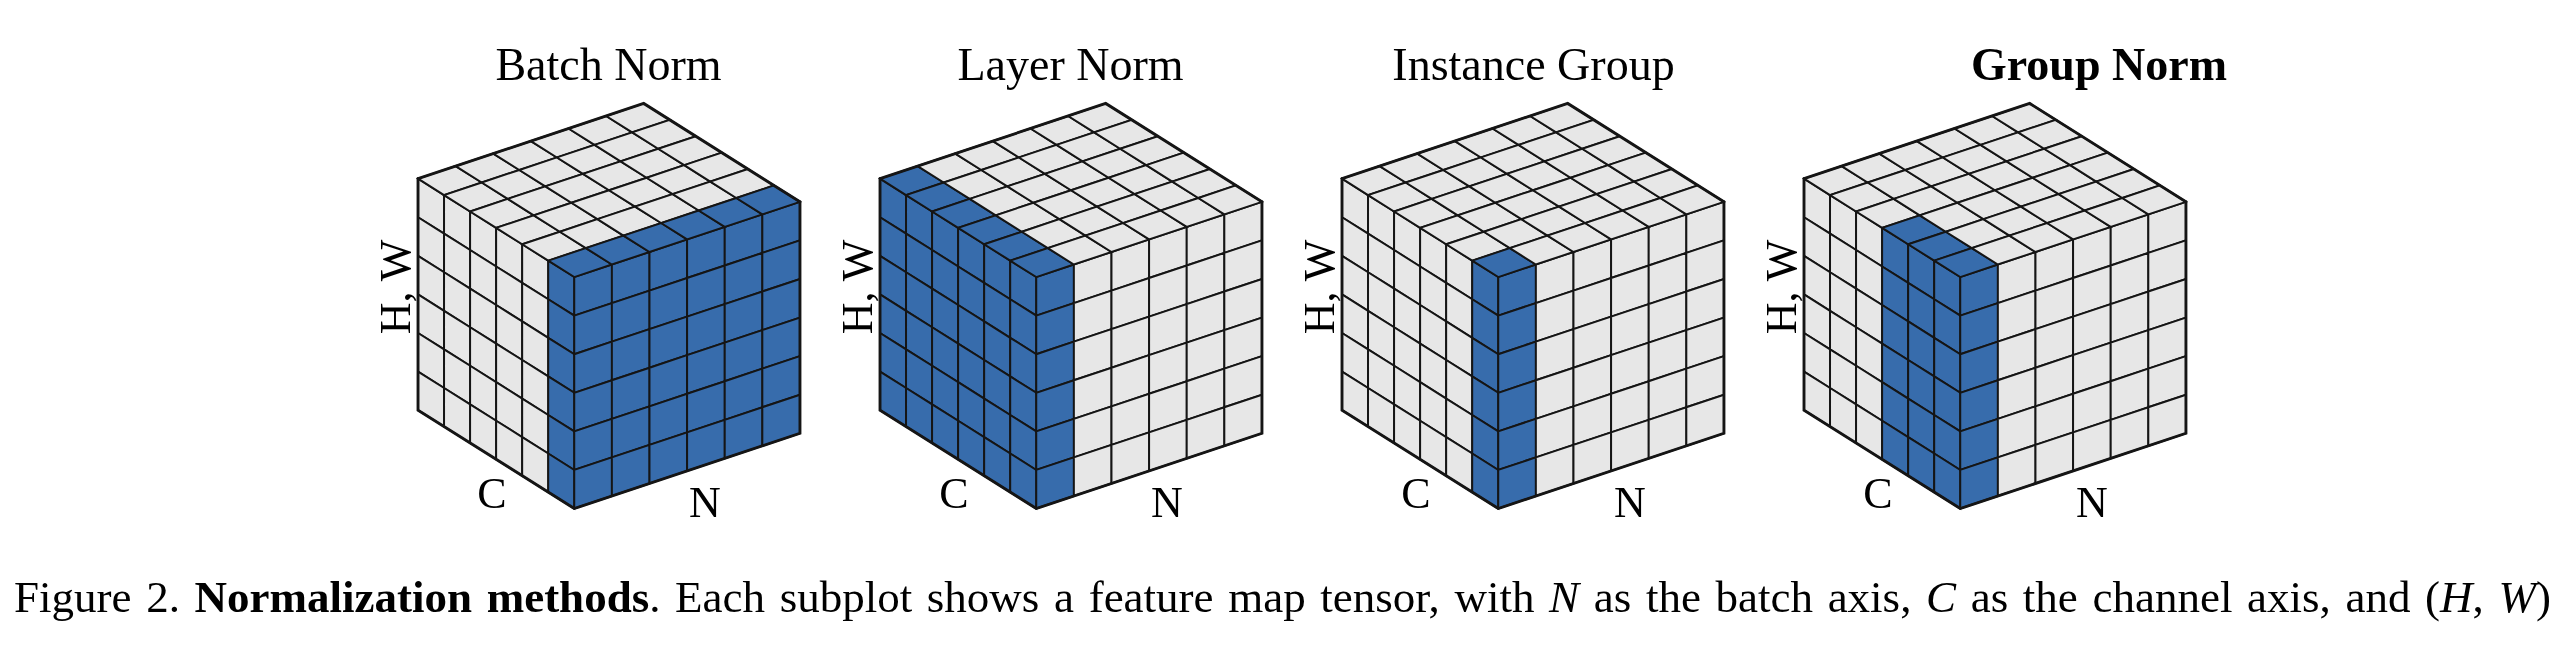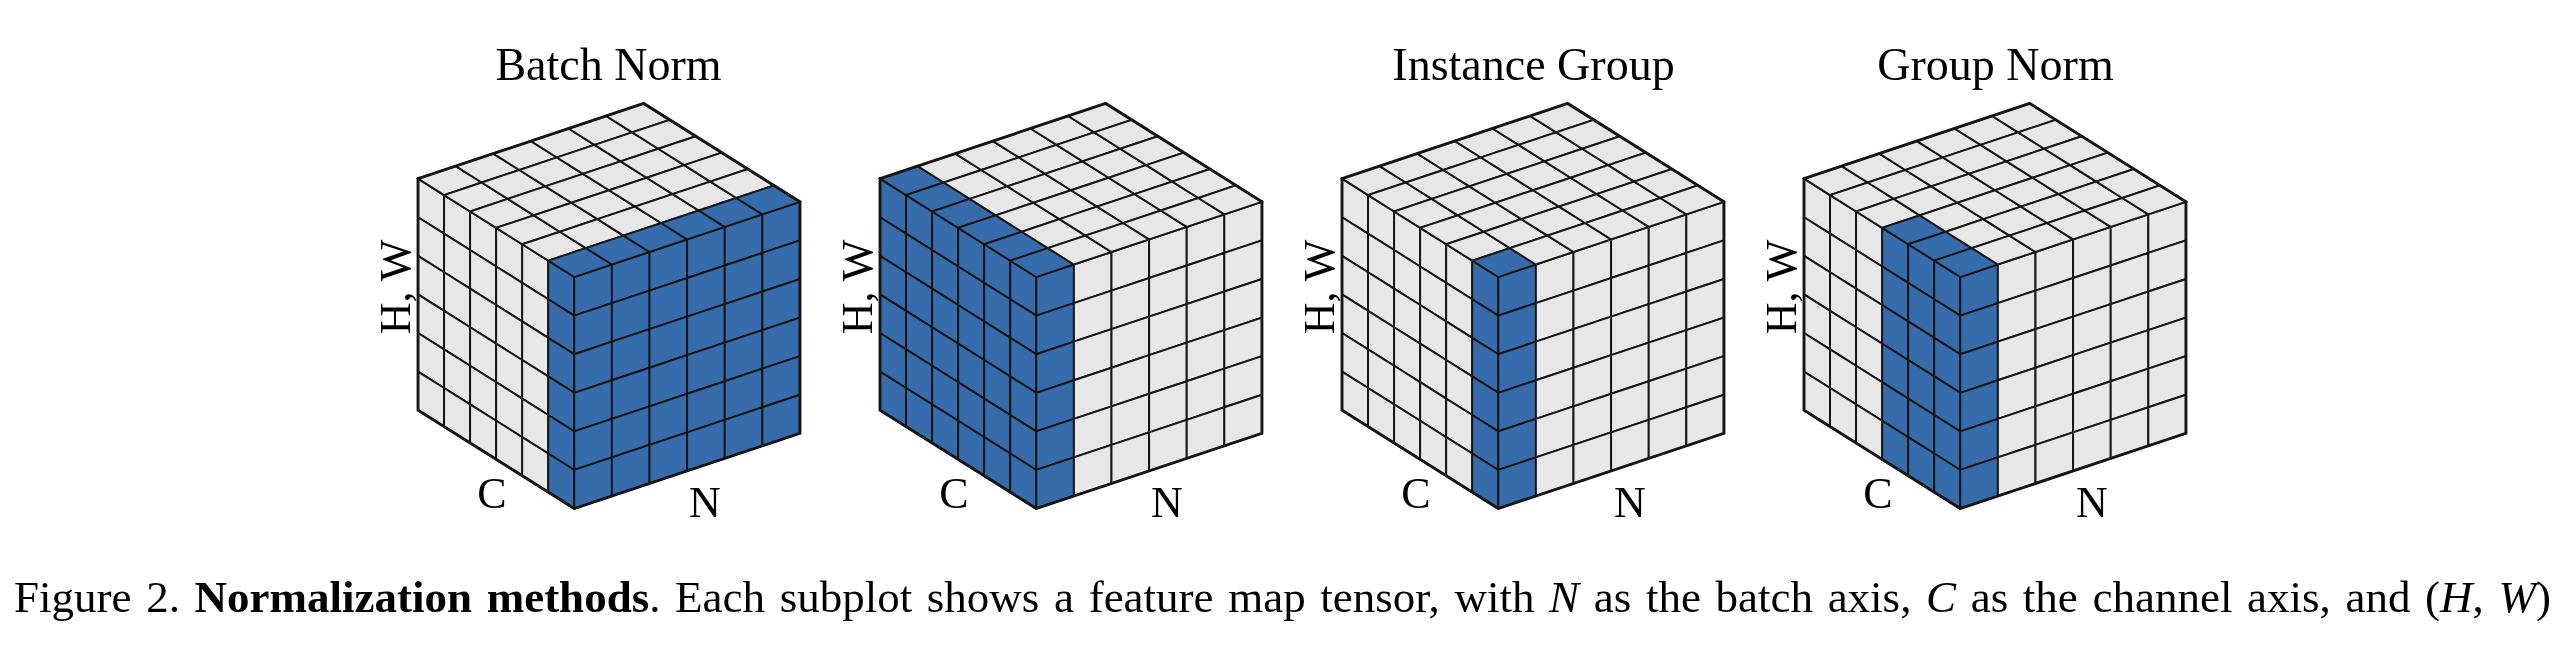--- a/index.html
+++ b/index.html
@@ -488,30 +488,31 @@
       <polygon points="2161,183 2188,200 2227,187 2200,170" fill="#e7e7e7" stroke="#151515" stroke-width="2" stroke-linejoin="miter"></polygon>
       <polygon points="2200,170 2227,187 2266,174 2239,157" fill="#e7e7e7" stroke="#151515" stroke-width="2" stroke-linejoin="miter"></polygon>
       <polygon points="1870,150 2104,72 2266,174 2266,414 2032,492 1870,390" fill="none" stroke="#151515" stroke-width="3" stroke-linejoin="miter"></polygon>
     </svg>
 
   <div class="subplot-title" style="left:377px">Batch Norm</div>
   <div class="axis-label hw" style="left:396px;top:253px">H, W</div>
   <div class="axis-label" style="left:492px;top:460px">C</div>
   <div class="axis-label" style="left:705px;top:469px">N</div>
 
+  <div class="subplot-title" style="left:839px">Layer Norm</div>
   <div class="axis-label hw" style="left:858px;top:253px">H, W</div>
   <div class="axis-label" style="left:954px;top:460px">C</div>
   <div class="axis-label" style="left:1167px;top:469px">N</div>
 
   <div class="subplot-title" style="left:1302px">Instance Group</div>
   <div class="axis-label hw" style="left:1320px;top:253px">H, W</div>
   <div class="axis-label" style="left:1416px;top:460px">C</div>
   <div class="axis-label" style="left:1630px;top:469px">N</div>
 
-  <div class="subplot-title" style="left: 1764px; font-weight: normal;">Group Norm</div>
+  <div class="subplot-title" style="left: 1764px; font-weight: bold; text-align: right;">Group Norm</div>
   <div class="axis-label hw" style="left:1782px;top:253px">H, W</div>
   <div class="axis-label" style="left:1878px;top:460px">C</div>
   <div class="axis-label" style="left:2092px;top:469px">N</div>
 
   <div class="caption">
     <div class="cap-line"><span>Figure 2. </span><span style="font-weight: bold;">Normalization methods</span><span>. Each subplot shows a feature map tensor, with </span><span style="font-style: italic;">N</span><span> as the batch axis, </span><span style="font-style: italic;">C</span><span> as the channel axis, and (</span><span style="font-style: italic;">H</span><span>, </span><span style="font-style: italic;">W</span><span>)</span></div>
   </div>
 
 </div>
 

